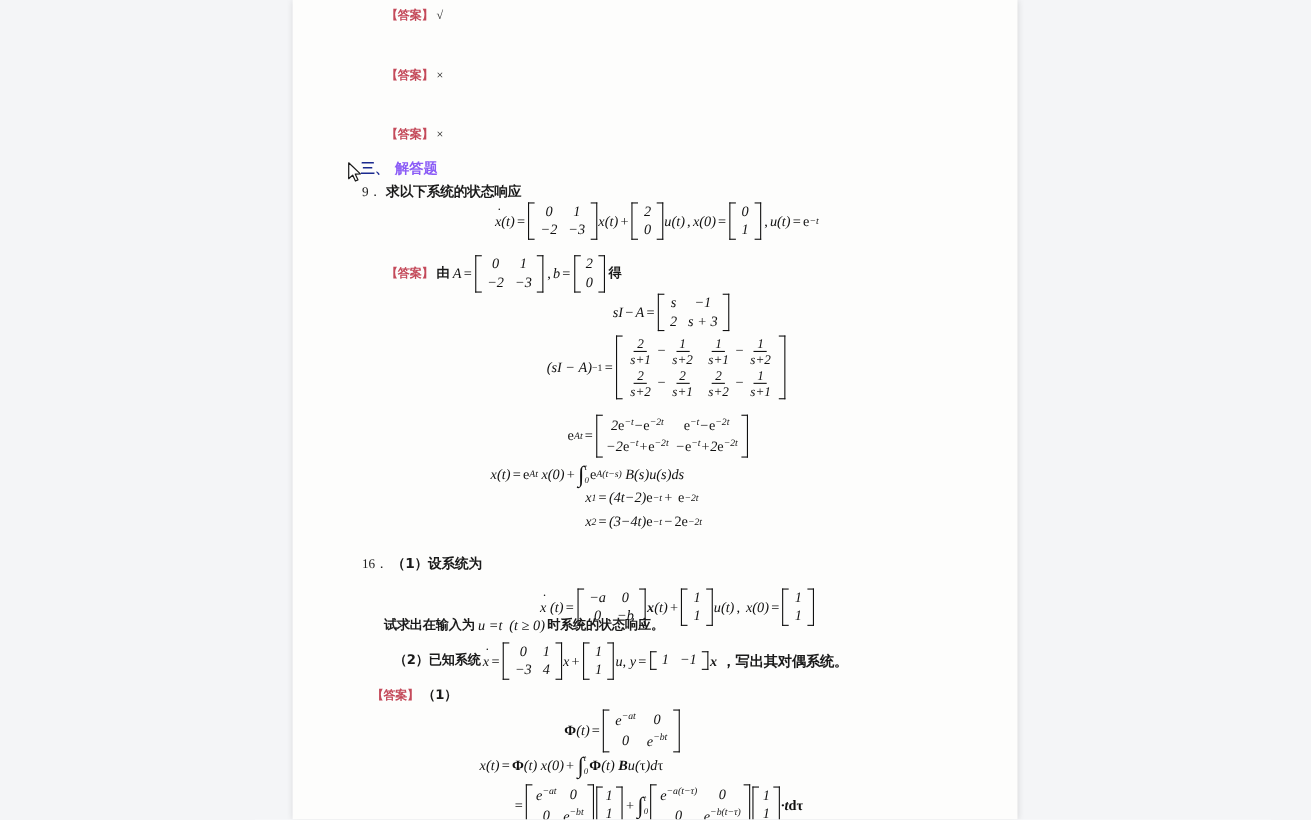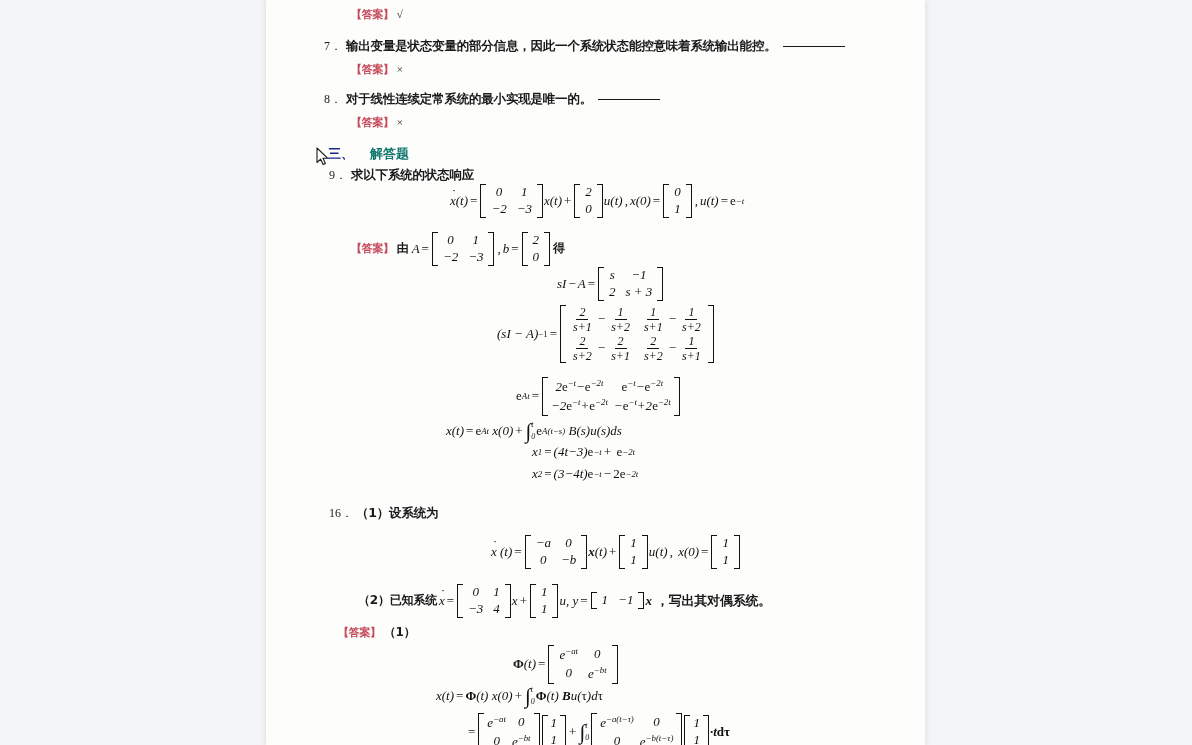--- a/index.html
+++ b/index.html
@@ -70,25 +70,25 @@
     vertical-align: 3px;
     margin-left: 6px;
   }
   .sec-head-num {
     color: #1b2a8f;
     font-family: "DejaVu Sans", sans-serif;
     font-size: 13px;
     font-weight: bold;
   }
   .sec-head-txt {
-    color: #0f766e;
+    color: #8b5cf6;
     font-family: "DejaVu Sans", sans-serif;
     font-size: 13px;
     font-weight: bold;
-    margin-left: 16px;
+    margin-left: 5px;
   }
 
   
   .math {
     font-family: "Liberation Serif", "DejaVu Serif", serif;
     color: #111;
     font-size: 13px;
     display: flex;
     align-items: center;
     white-space: nowrap;
@@ -172,30 +172,24 @@
 <body>
 
 <div class="viewport">
  <div class="page">
   <div class="page-inner">
 
    <div class="blk" style="left:85px; top:4px;">
      <span class="ans-label">【答案】</span><span class="ans-val">√</span>
    </div>
 
-   <div class="blk" style="left:58px; top:36px;">
-     <span class="qnum">7．</span><span class="qtext" style="margin-left:4px;">输出变量是状态变量的部分信息，因此一个系统状态能控意味着系统输出能控。</span><span class="blank-line"></span>
-   </div>
    <div class="blk" style="left:85px; top:59px;">
      <span class="ans-label">【答案】</span><span class="ans-val">×</span>
    </div>
 
-   <div class="blk" style="left:58px; top:89px;">
-     <span class="qnum">8．</span><span class="qtext" style="margin-left:4px;">对于线性连续定常系统的最小实现是唯一的。</span><span class="blank-line"></span>
-   </div>
    <div class="blk" style="left:85px; top:112px;">
      <span class="ans-label">【答案】</span><span class="ans-val">×</span>
    </div>
 
    <div class="blk" style="left:62px; top:144px;">
      <span class="sec-head-num">三、</span><span class="sec-head-txt">解答题</span>
    </div>
 
    <div class="blk" style="left:63px; top:165px;">
      <span class="qnum">9．</span><span class="qtext" style="margin-left:4px;">求以下系统的状态响应</span>
@@ -406,21 +400,21 @@
               <span class="hi">t</span>
               <span class="lo">0</span>
             </span>
      </span>
      <span class="up">e</span>
           <sup>A(t−s)</sup>
           <span class="it">&nbsp;B(s)u(s)ds</span>
    </div>
 
    <div class="blk math" style="left:266px; top:444px;">
-     <span class="it">x</span><sub>1</sub><span class="op">=</span><span class="it">(4t−3)</span><span class="up">e</span><sup>−t</sup><span class="op">+</span>&nbsp;<span class="up">e</span><sup>−2t</sup>
+     <span class="it">x</span><sub>1</sub><span class="op">=</span><span class="it">(4t−2)</span><span class="up">e</span><sup>−t</sup><span class="op">+</span>&nbsp;<span class="up">e</span><sup>−2t</sup>
    </div>
    <div class="blk math" style="left:266px; top:466px;">
      <span class="it">x</span><sub>2</sub><span class="op">=</span><span class="it">(3−4t)</span><span class="up">e</span><sup>−t</sup><span class="op">−</span>2<span class="up">e</span><sup>−2t</sup>
    </div>
 
    <div class="blk" style="left:63px; top:503px;">
      <span class="qnum">16．</span><span class="qtext" style="margin-left:3px;">（1）</span><span class="qtext">设系统为</span>
    </div>
 
    <div class="blk math" style="left:225px; top:521px;margin-top:14px;">
@@ -472,20 +466,26 @@
                 </tr>
                 <tr>
                   <td>1</td>
                 </tr>
               </tbody>
             </table>
        <span class="br r"></span>
      </span>
    </div>
 
+   <div class="blk math" style="left:83px; top:560px;">
+     <span class="qtext" style="font-size:12px;">试求出在输入为</span>
+     <span class="it" style="margin:0 3px;">u =t</span>
+          <span class="it">&nbsp;(t ≥ 0)</span>
+     <span class="qtext" style="font-size:12px; margin-left:2px;">时系统的状态响应。</span>
+   </div>
 
    <div class="blk math" style="left:92px; top:584px;">
      <span class="qtext" style="font-size:12px;">（2）</span>
      <span class="qtext" style="font-size:12px;">已知系统</span>
      <span class="it" style="margin-left:2px;"><span class="dotx">x</span></span>
           <span class="op">=</span>
      <span class="mtx">
        <span class="br l"></span>
        <table>
               <tbody>

